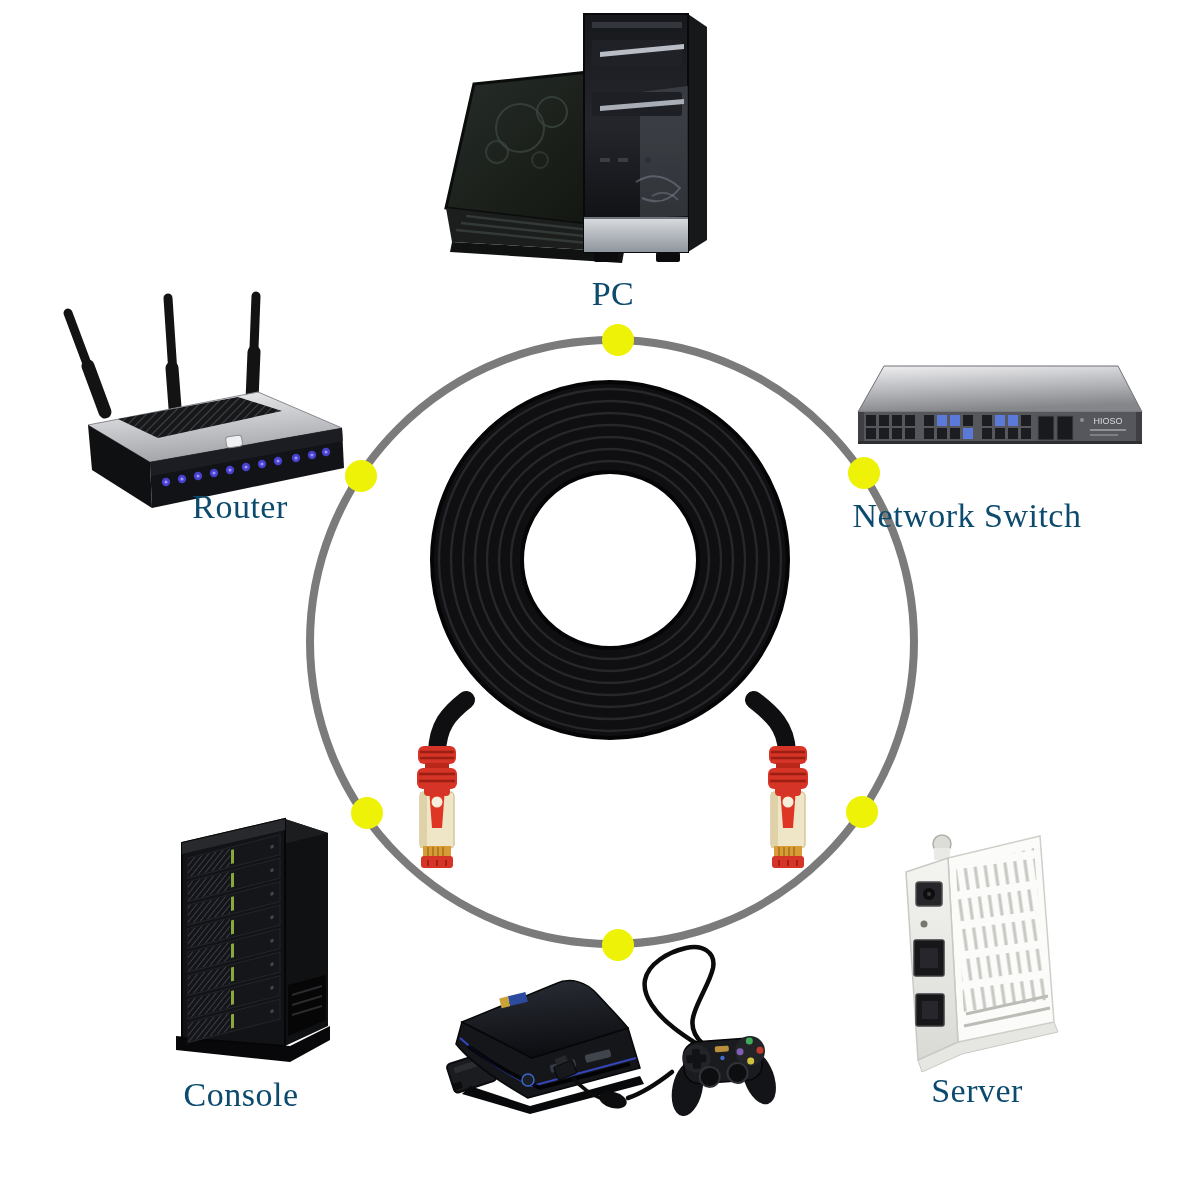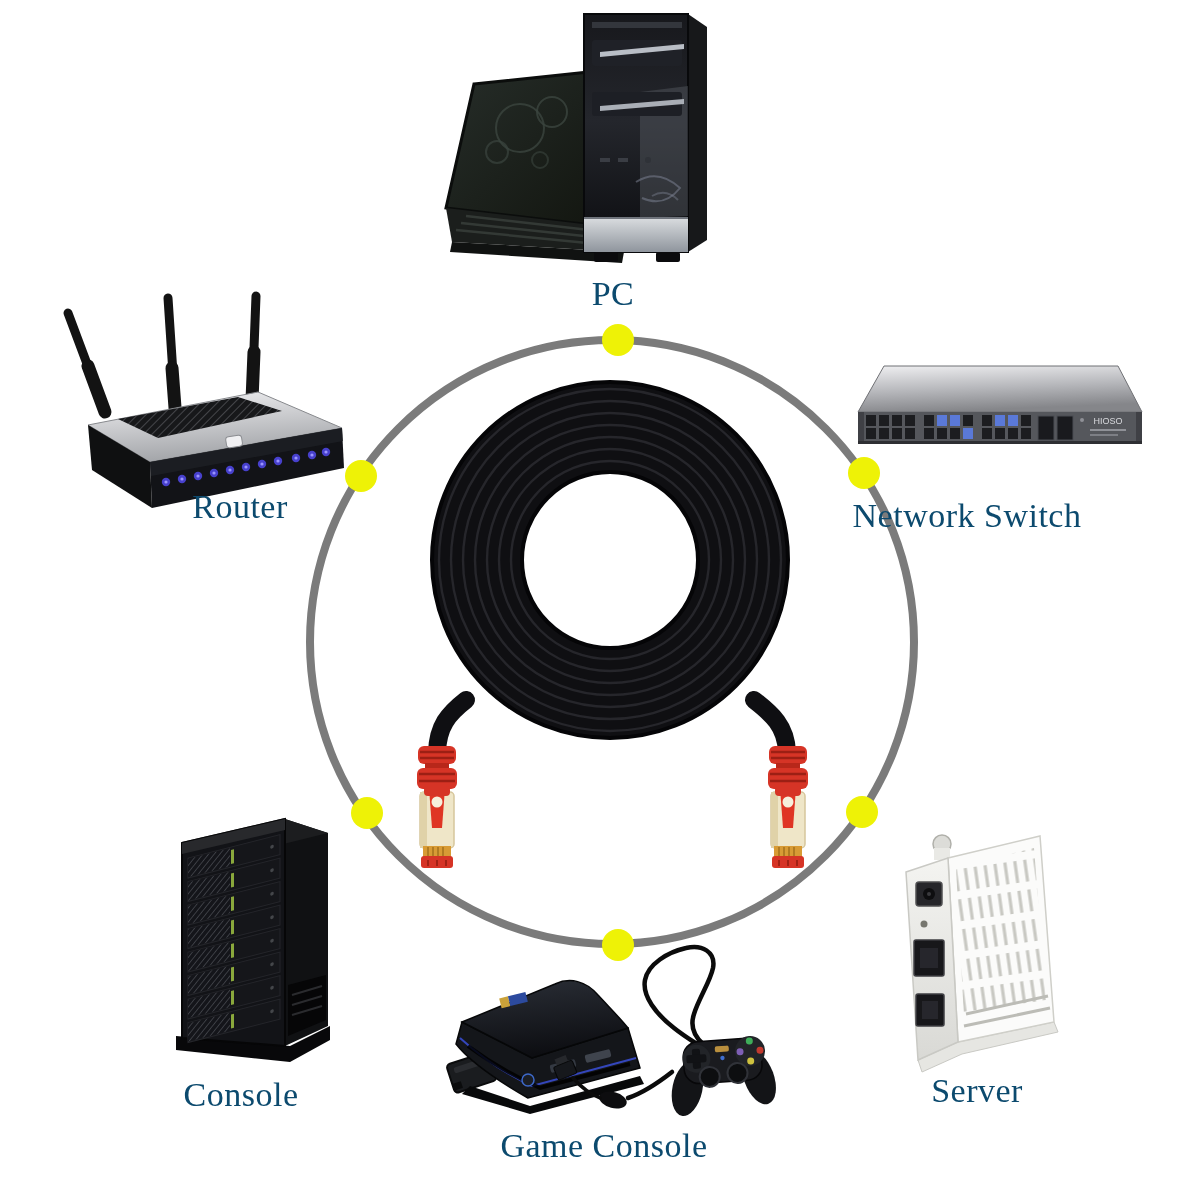--- a/index.html
+++ b/index.html
@@ -364,15 +364,14 @@
       <rect x="916" y="994" width="28" height="32" rx="2" fill="#17171a" stroke="#3e3e42" stroke-width="1.5"></rect>
       <rect x="922" y="1001" width="16" height="18" fill="#26262c"></rect>
     </g>
   </g>
 </svg>
 
 <div class="label" style="left:613px;top:294px;">PC</div>
 <div class="label" style="left:967px;top:468px;margin-top:48px;">Network Switch</div>
 <div class="label" style="left:240px;top:507px;">Router</div>
 <div class="label" style="left:241px;top:1095px;">Console</div>
-<div class="label" style="left:604px;top:1146px;">Game Console</div>
 <div class="label" style="left:977px;top:1091px;">Server</div>
 </div>
 
 </body></html>

